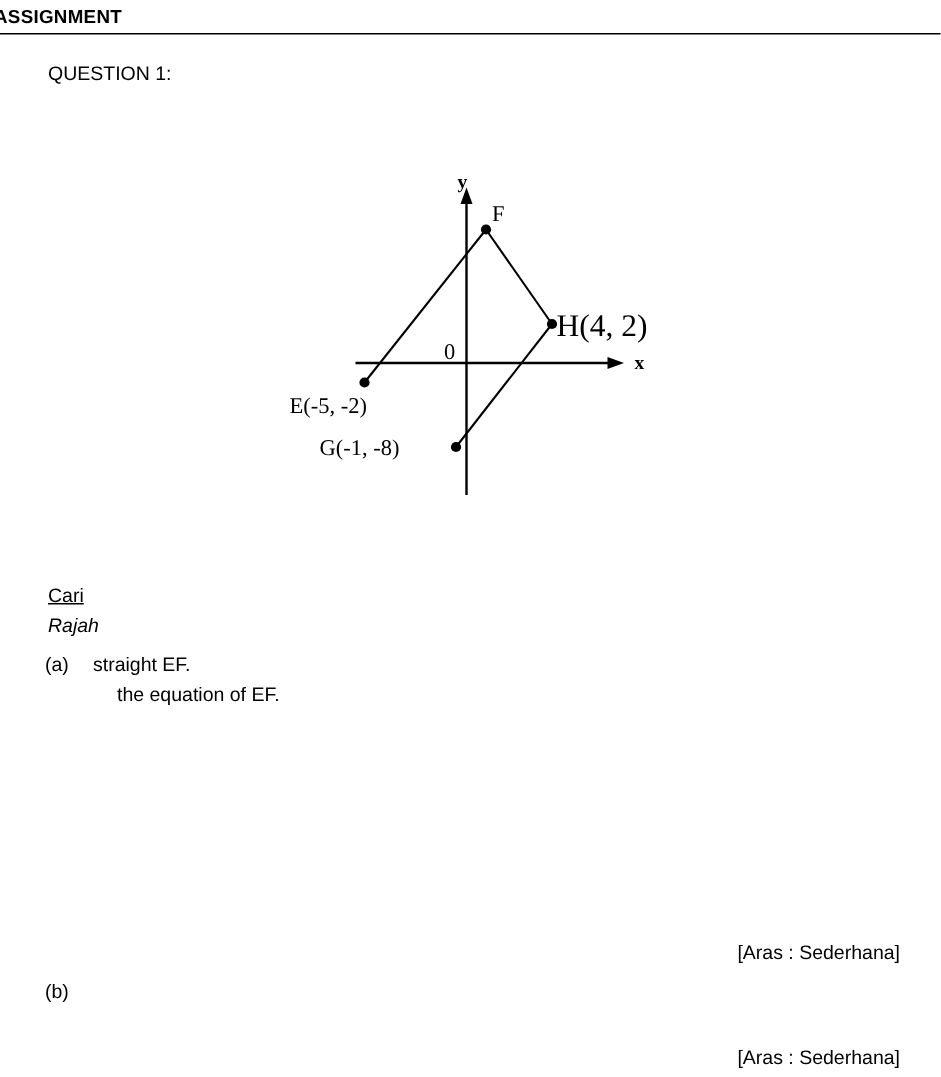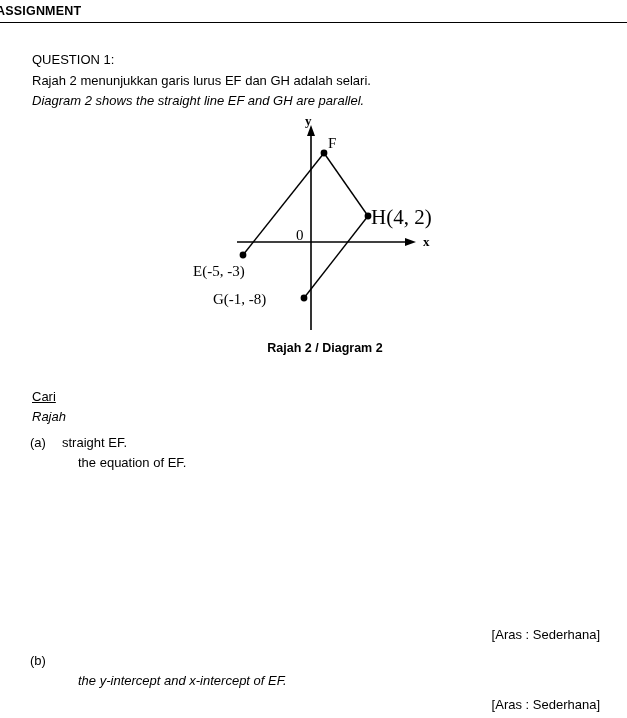--- a/index.html
+++ b/index.html
@@ -32,21 +32,21 @@
     position: absolute;
     left: 0;
     top: 22px;
     width: 627px;
     height: 1px;
     background: #000000;
   }
   .q-label {
     position: absolute;
     left: 32px;
-    top: 52px;
+    top: 41px;
     font-size: 13px;
   }
   .line-malay {
     position: absolute;
     left: 32px;
     top: 73px;
     font-size: 13px;
   }
   .line-english {
     position: absolute;
@@ -146,22 +146,20 @@
 </style>
 </head>
 <body>
 
 <div class="page">
 
   <div class="header-title">ASSIGNMENT</div>
   <div class="hr-top"></div>
 
   <div class="q-label">QUESTION 1:</div>
-  <div class="line-malay">Rajah 2 menunjukkan garis lurus EF dan GH adalah selari.</div>
-  <div class="line-english">Diagram 2 shows the straight line EF and GH are parallel.</div>
 
   <div class="diagram-wrap">
     <svg width="290" height="250" viewBox="0 0 290 250">
 
       <line x1="131" y1="18" x2="131" y2="215" stroke="#000" stroke-width="1.6"></line>
       <polygon points="131,10 127,21 135,21" fill="#000"></polygon>
 
       <line x1="57" y1="127" x2="227" y2="127" stroke="#000" stroke-width="1.6"></line>
       <polygon points="236,127 225,123 225,131" fill="#000"></polygon>
 
@@ -178,31 +176,29 @@
     </svg>
 
     
     <div class="lbl-axis" style="position:absolute; left:125px; top:-2px;">y</div>
     <div class="lbl-axis" style="position:absolute; left:243px; top:119px;">x</div>
     <div class="lbl" style="position:absolute; left:116px; top:112px; font-size:15px;">0</div>
 
     
     <div class="lbl" style="position:absolute; left:148px; top:20px; font-size:15px;">F</div>
     <div class="lbl" style="position:absolute; left:191px; top:90px; font-size:21px;">H(4, 2)</div>
-    <div class="lbl" style="position:absolute; left:13px; top:148px; font-size:15px;">E(-5, -3)</div>
+    <div class="lbl" style="position:absolute; left:13px; top:148px; font-size:15px;">E(-5, -2)</div>
     <div class="lbl" style="position:absolute; left:33px; top:176px; font-size:15px;">G(-1, -8)</div>
   </div>
 
-  <div class="diagram-caption">Rajah 2 / Diagram 2</div>
 
   <div class="cari">Cari</div>
   <div class="find">Rajah</div>
 
   <div class="part-a-marker">(a)</div>
   <div class="part-a-malay">straight EF.</div>
   <div class="part-a-english">the equation of EF.</div>
   <div class="aras-1">[Aras : Sederhana]</div>
 
   <div class="part-b-marker">(b)</div>
-  <div class="part-b-english">the y-intercept and x-intercept of EF.</div>
   <div class="aras-2">[Aras : Sederhana]</div>
 
 </div>
 
 </body></html>

